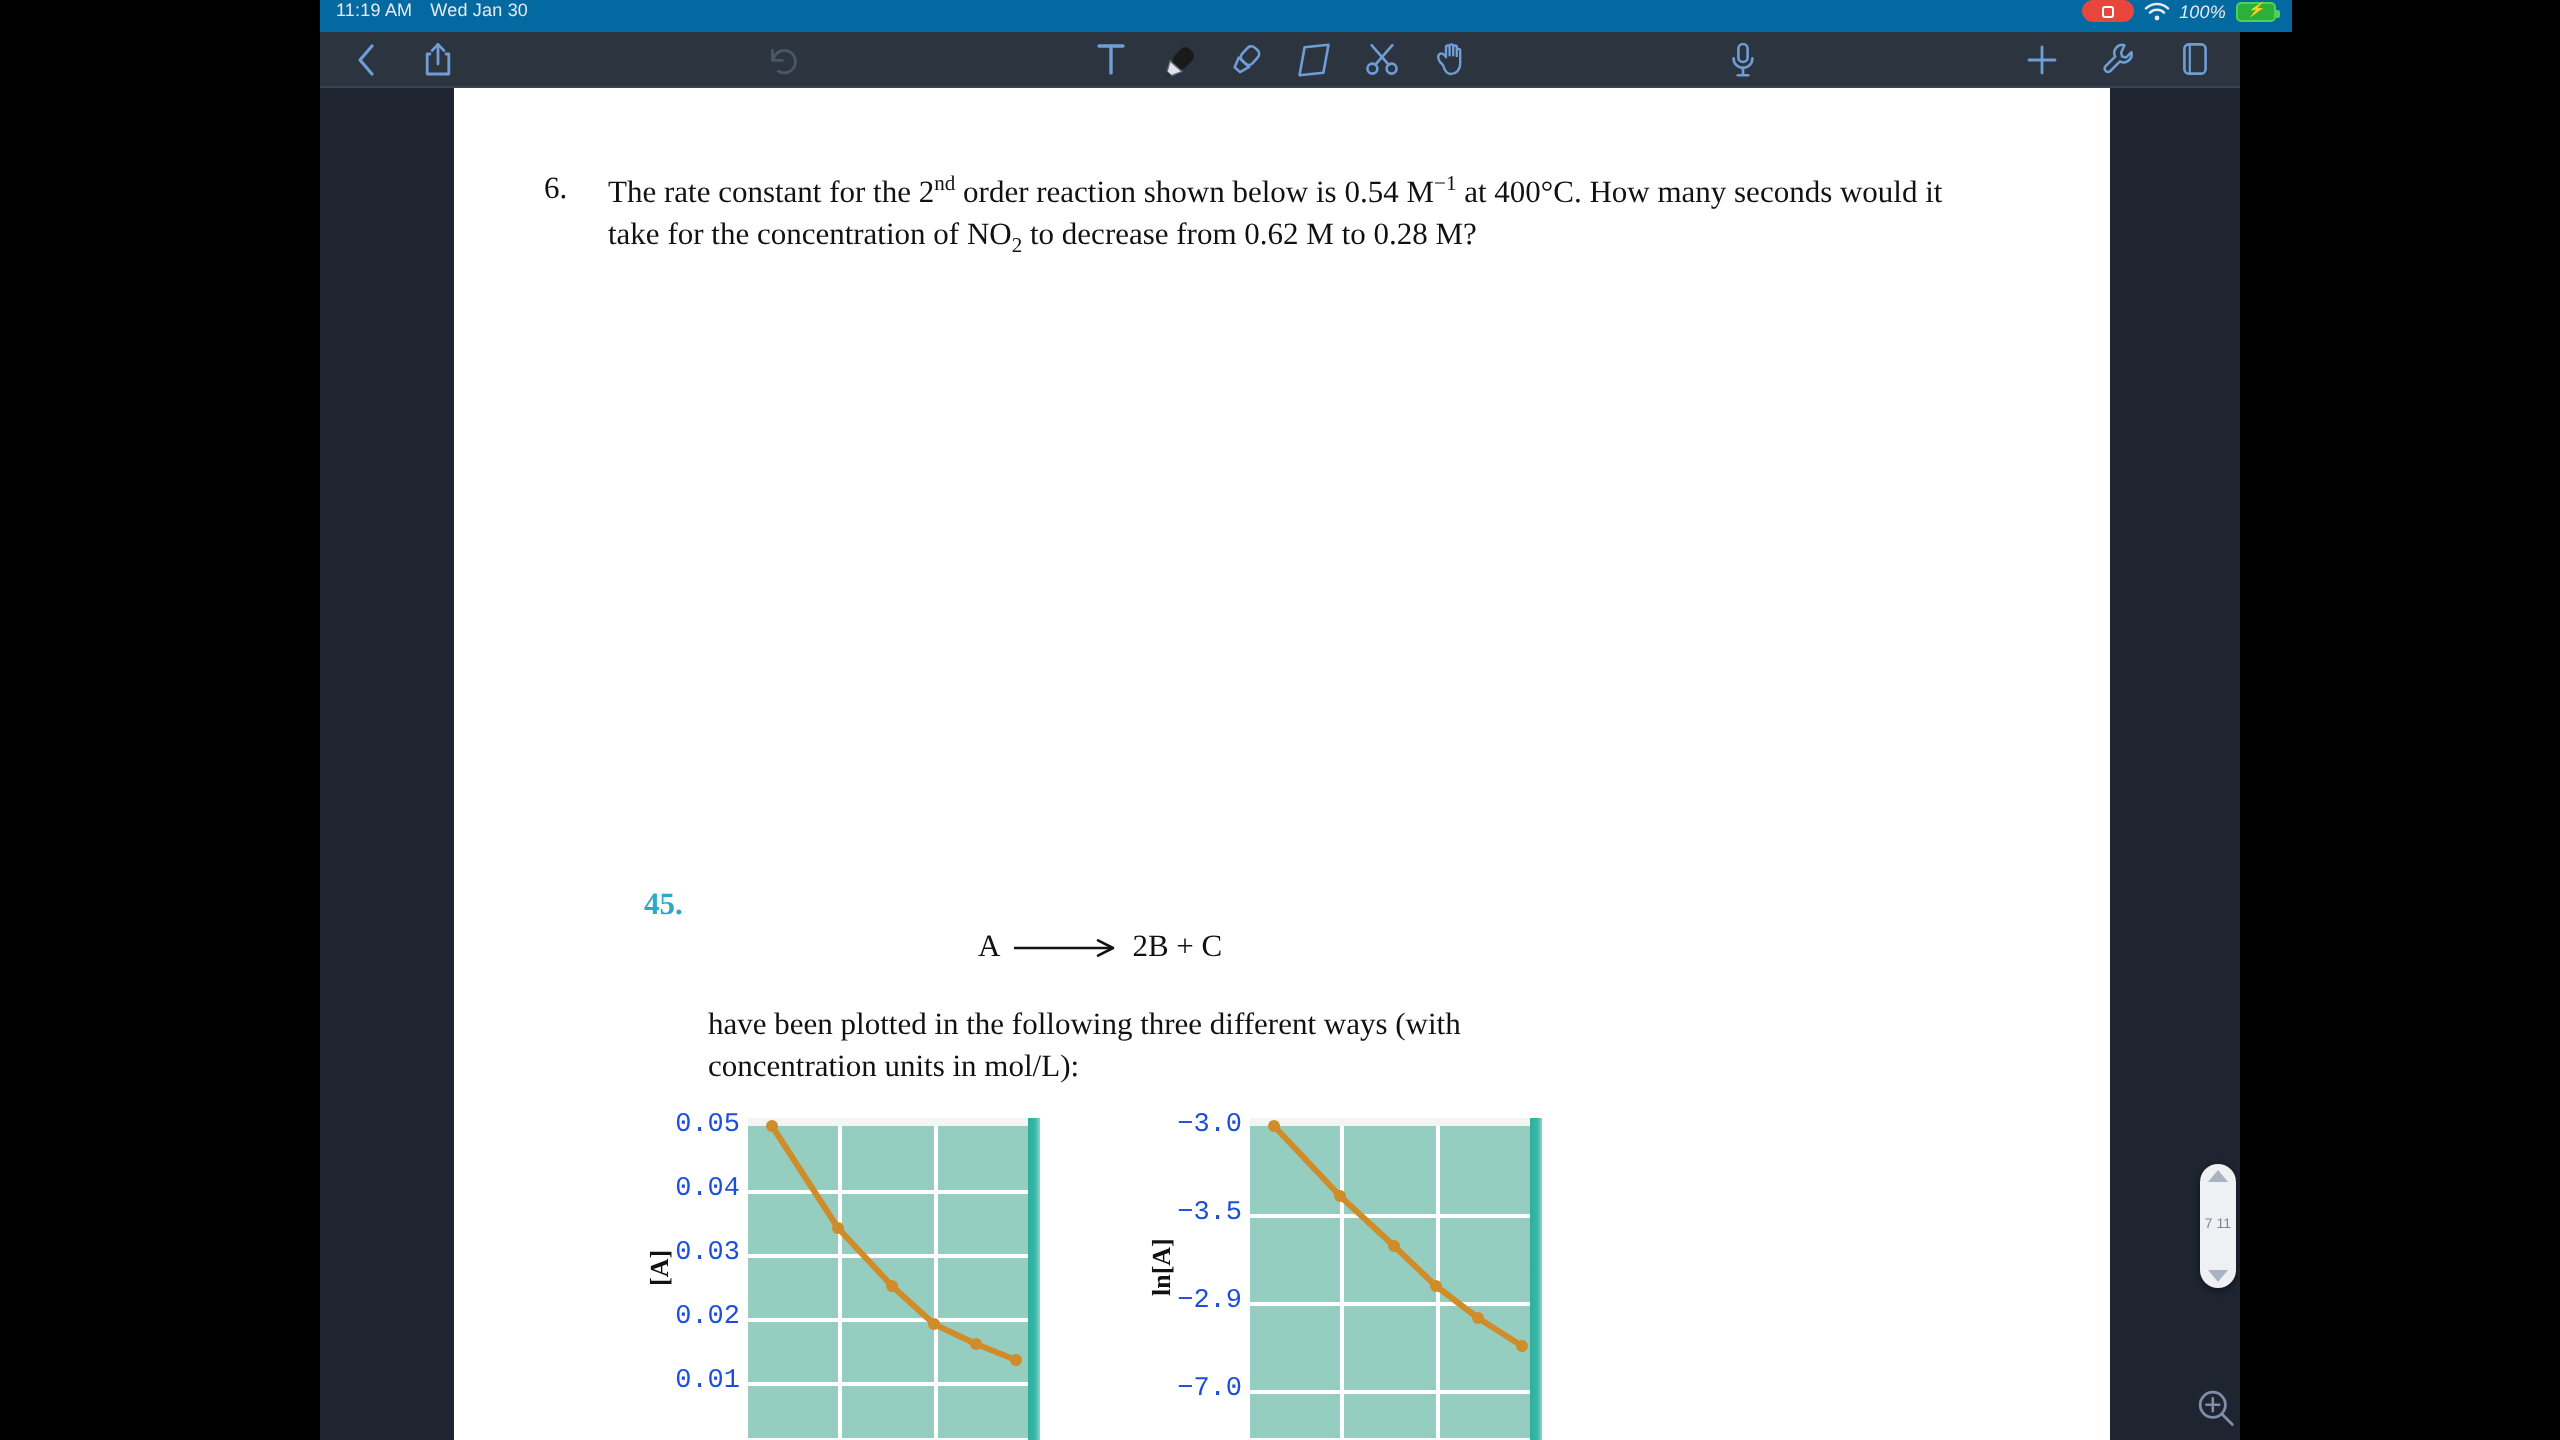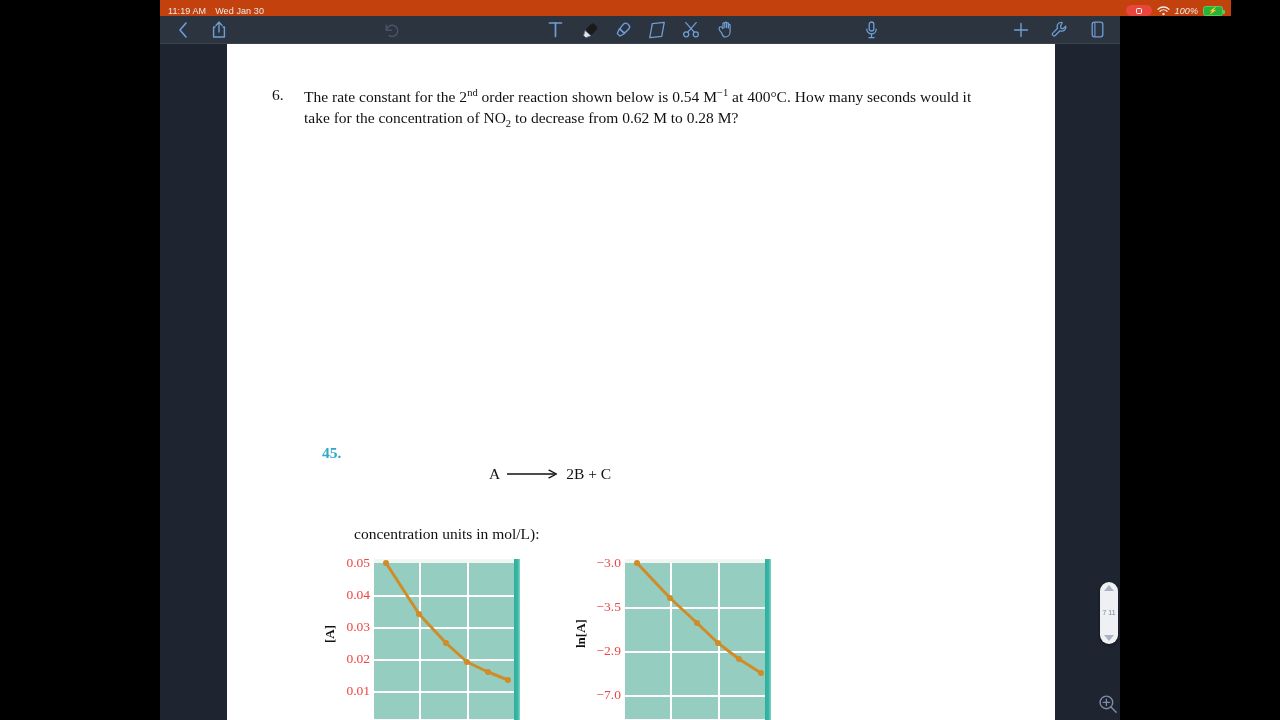--- a/index.html
+++ b/index.html
@@ -12,23 +12,23 @@
   #screen { position:relative; width:1280px; height:720px; background:#000; }
 
   
   #app {
     position:absolute; left:160px; top:0; width:960px; height:720px;
     background:#1e2430;
   }
 
   
   #statusbar {
-    position:absolute; left:0; top:0; width:1071px; height:16px;
-    background:#c2410c;
-    display:flex; align-items:flex-end; padding:0 8px;
+    position:absolute; left:0; top:0; width:986px; height:16px;
+    background:#0369a1;
+    display:flex; align-items:flex-start; padding:0 8px;
     color:#e8eaee; font-size:9px; letter-spacing:.1px;
   }
   #statusbar .sb-left { display:flex; gap:9px; align-items:center; }
   #statusbar .sb-right { margin-left:auto; display:flex; gap:5px; align-items:center;font-style:italic; }
   .rec-pill {
     width:26px; height:11px; border-radius:6px; background:#e8453c;
     display:flex; align-items:center; justify-content:center;
   }
   .rec-pill .sq { width:6px; height:6px; border:1.3px solid #fff; border-radius:1.5px; }
   .batt {
@@ -94,22 +94,22 @@
   
   .charts { position:absolute; left:95px; top:515px; display:flex; gap:59px; }
   .chart { position:relative; display:flex; }
   .ylab {
     font-family:"Liberation Serif", serif; font-weight:bold; font-size:13px; color:#111;
     writing-mode:vertical-rl; transform:rotate(180deg);
     display:flex; align-items:center; justify-content:center;
     width:16px; height:150px; letter-spacing:0px;
   }
   .ticks {
-    width:36px; position:relative; font-family:Liberation Serif, serif;
-    font-size:13.5px; color:#ef4444;
+    width:36px; position:relative; font-family:Liberation Mono, monospace;
+    font-size:13.5px; color:#1d4ed8;
   }
   .ticks span { position:absolute; right:4px; transform:translateY(-50%); white-space:nowrap; }
   .plotwrap { position:relative; }
   .plot {
     position:relative; width:140px; height:160px;
     background:#95cec0;
     border-top:4px solid #f2f6f3;
   }
   .plot .grid-v, .plot .grid-h { position:absolute; background:#ffffff; }
   .plot .grid-v { width:2px; top:0; bottom:0; }
@@ -328,21 +328,21 @@
             <span class="arrow-long">
               <svg width="54" height="12" viewBox="0 0 54 12" fill="none">
                 <path d="M1 6 H49" stroke="#111" stroke-width="1.3"></path>
                 <path d="M43 2.2 L50.5 6 L43 9.8" stroke="#111" stroke-width="1.3" fill="none" stroke-linecap="round" stroke-linejoin="round"></path>
               </svg>
             </span>
             <span>2B + C</span>
           </div>
 
           <div class="line2">
-            <br>
+            <span>have been plotted in the following three different ways (with</span><br>
             <span>concentration units in mol/L):</span>
           </div>
         </div>
 
         <div class="charts">
 
           <div class="chart">
             <div class="ylab">[A]</div>
             <div class="ticks">
               <span style="top:4px">0.05</span>

